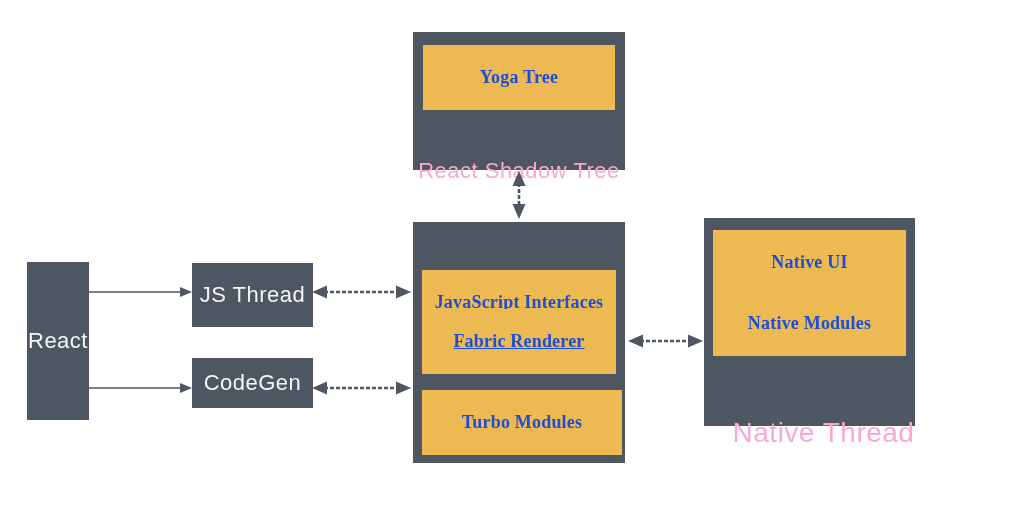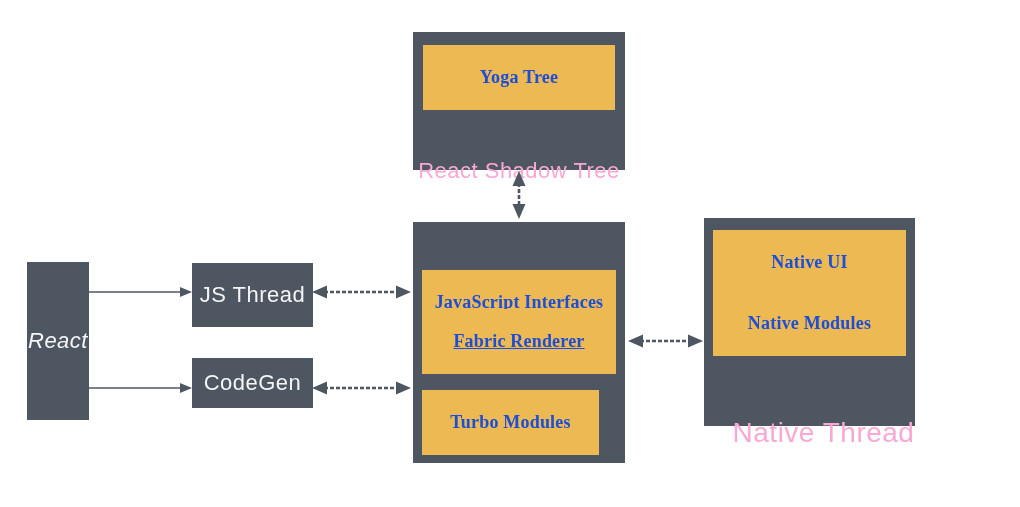--- a/index.html
+++ b/index.html
@@ -77,36 +77,36 @@
     <div class="light-label" style="top:126px; font-size:22px;">React Shadow Tree</div>
   </div>
 
   <div class="node" style="left:413px; top:222px; width:212px; height:241px;">
     <div class="chip" style="left:9px; top:8px; width:194px; height:64px;margin-top:40px;">
       <span>JavaScript Interfaces</span>
     </div>
     <div class="chip" style="left:9px; top:87px; width:194px; height:65px;text-decoration:underline;">
       <span>Fabric Renderer</span>
     </div>
-    <div class="chip" style="left:9px; top:168px; width:177px; height:65px;">
+    <div class="chip" style="left:9px; top:168px; width:200px; height:65px;">
       <span>Turbo Modules</span>
     </div>
   </div>
 
   <div class="node" style="left:704px; top:218px; width:211px; height:208px;">
     <div class="chip" style="left:9px; top:12px; width:193px; height:64px;">
       <span>Native UI</span>
     </div>
     <div class="chip" style="left:9px; top:72px; width:193px; height:66px;">
       <span>Native Modules</span>
     </div>
     <div class="light-label" style="top:199px; font-size:28px;padding-left:28px;">Native Thread</div>
   </div>
 
-  <div class="node" style="left:27px; top:262px; width:62px; height:158px;font-style:italic;">
+  <div class="node" style="left:27px; top:262px; width:62px; height:158px;">
     <div class="center-label">React</div>
   </div>
 
   <div class="node" style="left:192px; top:263px; width:121px; height:64px;">
     <div class="center-label">JS Thread</div>
   </div>
 
   <div class="node" style="left:192px; top:358px; width:121px; height:50px;">
     <div class="center-label">CodeGen</div>
   </div>

